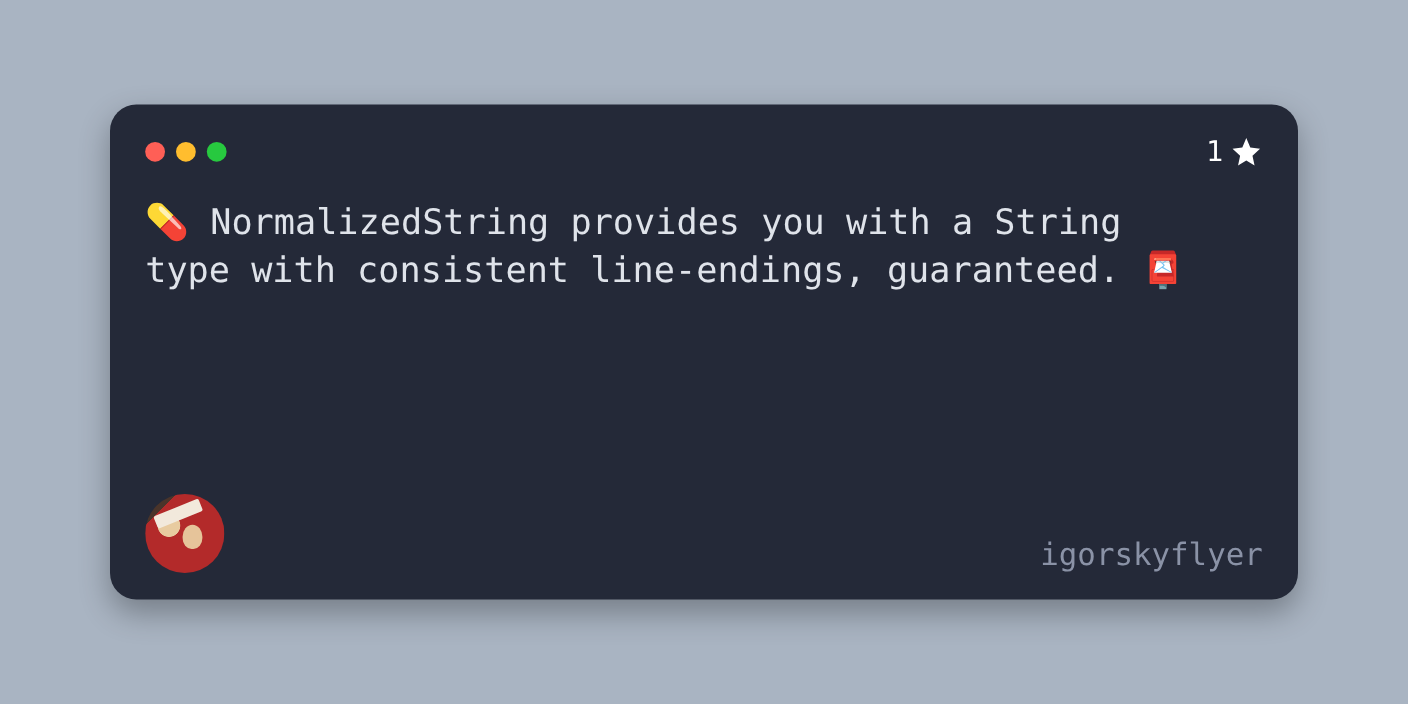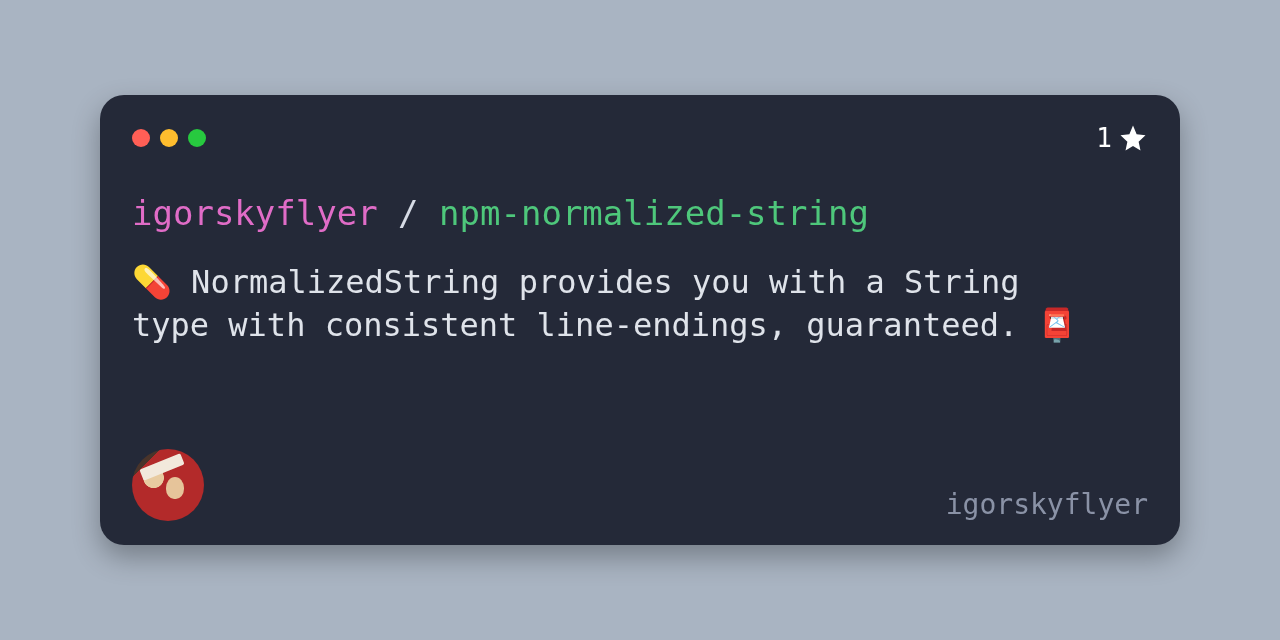--- a/index.html
+++ b/index.html
@@ -135,23 +135,20 @@
     <div class="stars">
       <span class="star-count">1</span>
       <span class="star-icon">
         <svg width="30" height="30" viewBox="0 0 24 24" fill="#ffffff">
           <path d="M12 2l2.9 6.9L22 9.8l-5.5 5.1L18 22l-6-3.6L6 22l1.5-7.1L2 9.8l7.1-0.9L12 2z"></path>
         </svg>
       </span>
     </div>
   </div>
 
-  <div class="repo-line">
-    <span class="owner">igorskyflyer</span><span class="sep"> / </span><span class="repo">npm-normalized-string</span>
-  </div>
 
   <div class="description">💊 NormalizedString provides you with a String type with consistent line-endings, guaranteed. 📮</div>
 
   <div class="footer-row">
     <div class="avatar"></div>
     <div class="username">igorskyflyer</div>
   </div>
 </div>
 
 </body></html>

